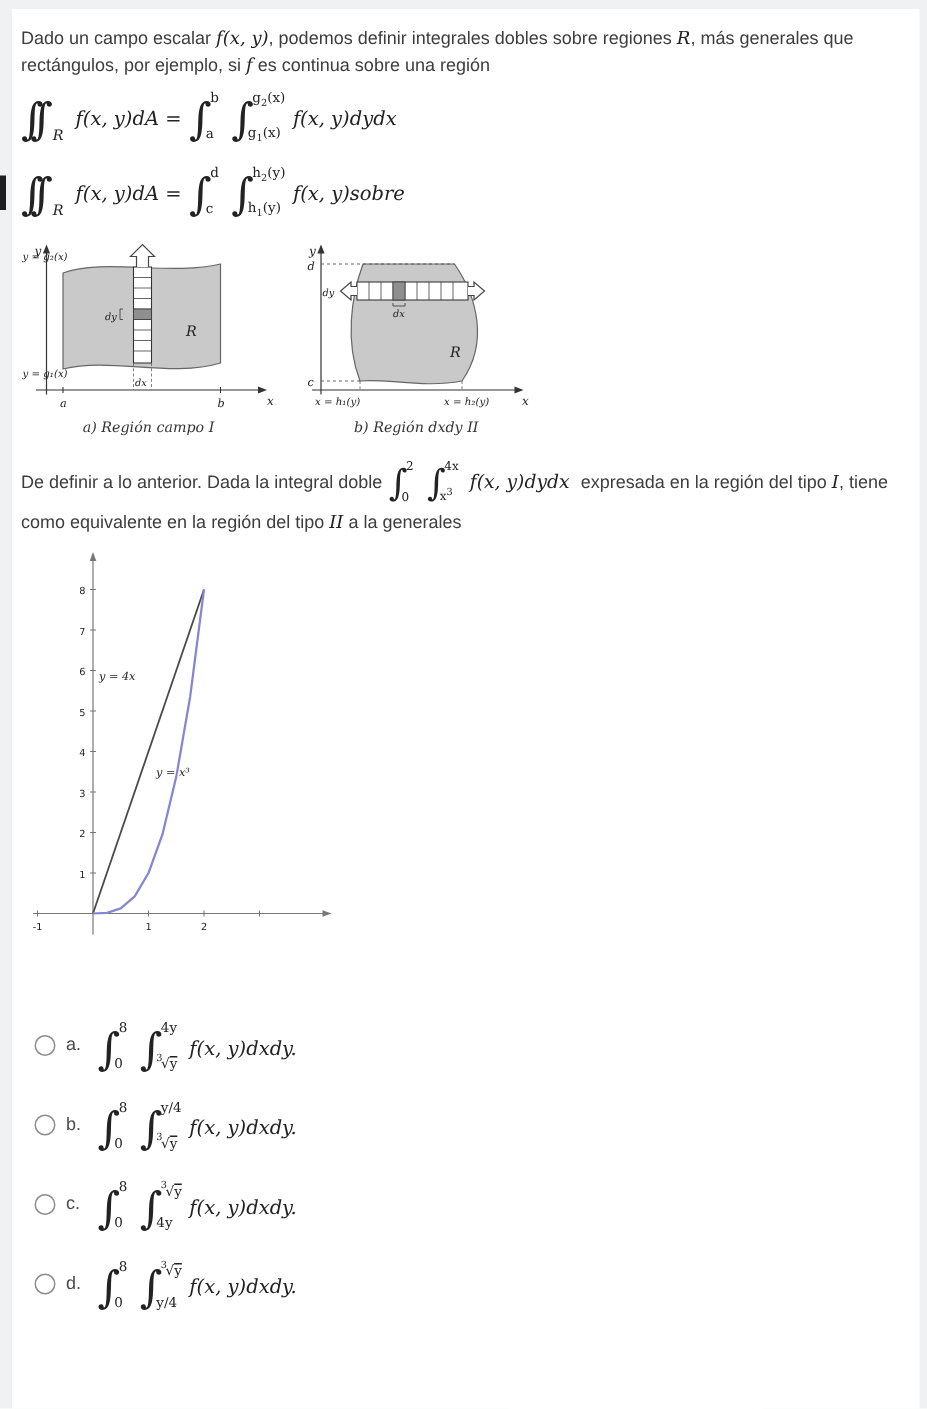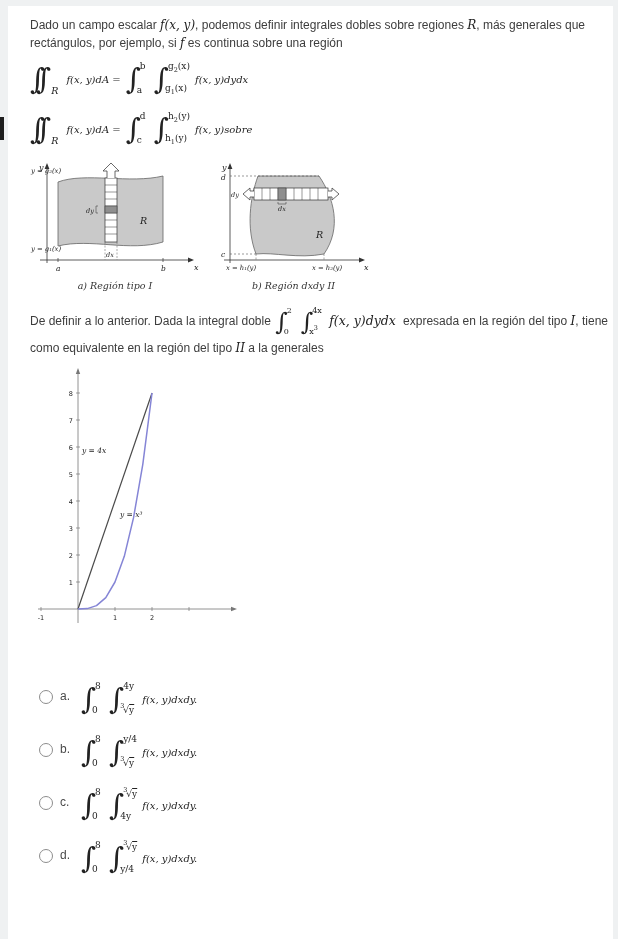--- a/index.html
+++ b/index.html
@@ -8,21 +8,21 @@
     background: #eff1f2;
     font-family: "Liberation Sans", "DejaVu Sans", sans-serif;
     font-size: 12px;
     color: #3d3d3d;
     position: relative;
     overflow: hidden;
   }
   .card {
     position: absolute; top: 6px; left: 8px; right: 5px; bottom: 0;
     background: #ffffff;
-    padding: 10px 22px 10px 22px;
+    padding: 10px 22px 10px 6px;
     overflow: hidden;
   }
   .edge-marker {
     position: absolute; left: 0; top: 117px; width: 4px; height: 23px;
     background: #1e1e1e; z-index: 9;
   }
   .para { line-height: 1.5; width: 578px; margin-bottom: 6px; }
   .item-line { line-height: 1.5; margin-top: 4px; }
   .mi { font-family: "DejaVu Serif", "Liberation Serif", serif; font-style: italic; color: #222; }
   .up { font-style: normal; }
@@ -41,21 +41,21 @@
   .bint { display: inline-flex; align-items: stretch; height: 42px; margin: 0 1px; }
   .bint .isign { font-size: 29px; line-height: 42px; }
   .lims {
     display: inline-flex; flex-direction: column; justify-content: space-between;
     padding: 4px 0 5px 0; font-size: 9px; line-height: 1; margin-left: -1px; min-width: 12px;
   }
   .lim { font-family: "DejaVu Serif", "Liberation Serif", serif; color: #222; white-space: nowrap; }
   .lim.lo { transform: translateX(-3px); }
   .lim sub { font-size: 6.5px; }
   .lim sup { font-size: 6.5px; }
-  .mbody { font-size: 10px; margin: 0 4px; white-space: nowrap; }
+  .mbody { font-size: 13px; margin: 0 4px; white-space: nowrap; }
 
   .bint.sm { height: 34px; vertical-align: middle; }
   .bint.sm .isign { font-size: 24px; line-height: 34px; }
   .bint.sm .lims { font-size: 8px; padding: 2px 0 3px 0; }
   .mbody.sm { font-size: 12.5px; }
 
   .rt-idx { font-size: 6px; font-style: normal; position: relative; top: -1px; margin-right: -1px; }
   .rt-base { text-decoration: overline; }
 
   
@@ -181,21 +181,21 @@
         <text x="1" y="13" font-size="6.8" class="ser">y = g₂(x)</text>
         <text x="1" y="91" font-size="6.8" class="ser">y = g₁(x)</text>
 
         <text x="110" y="64" font-size="9.5" class="ser">R</text>
 
         <line x1="28" y1="98" x2="28" y2="102" stroke="#333" stroke-width="0.7"></line>
         <line x1="133" y1="98" x2="133" y2="102" stroke="#333" stroke-width="0.7"></line>
         <text x="26" y="111" font-size="7.5" class="ser">a</text>
         <text x="131" y="111" font-size="7.5" class="ser">b</text>
       </svg>
-      <div class="fig-caption">a) Región tipo I</div>
+      <div class="fig-caption">a) Región campo I</div>
     </div>
 
     <div class="fig">
       <svg width="155" height="118" viewBox="0 0 155 118">
 
         <path d="M42,16 L103,16 C118,38 126,68 108,94 C82,99 58,92 40,94 C30,68 34,38 42,16 Z" fill="#c9c9c9" stroke="#666" stroke-width="0.8"></path>
 
         <line x1="14" y1="7" x2="14" y2="103" stroke="#333" stroke-width="0.8"></line>
         <polygon points="14,3 11.6,9 16.4,9" fill="#333"></polygon>
         <line x1="8" y1="100" x2="145" y2="100" stroke="#333" stroke-width="0.8"></line>

